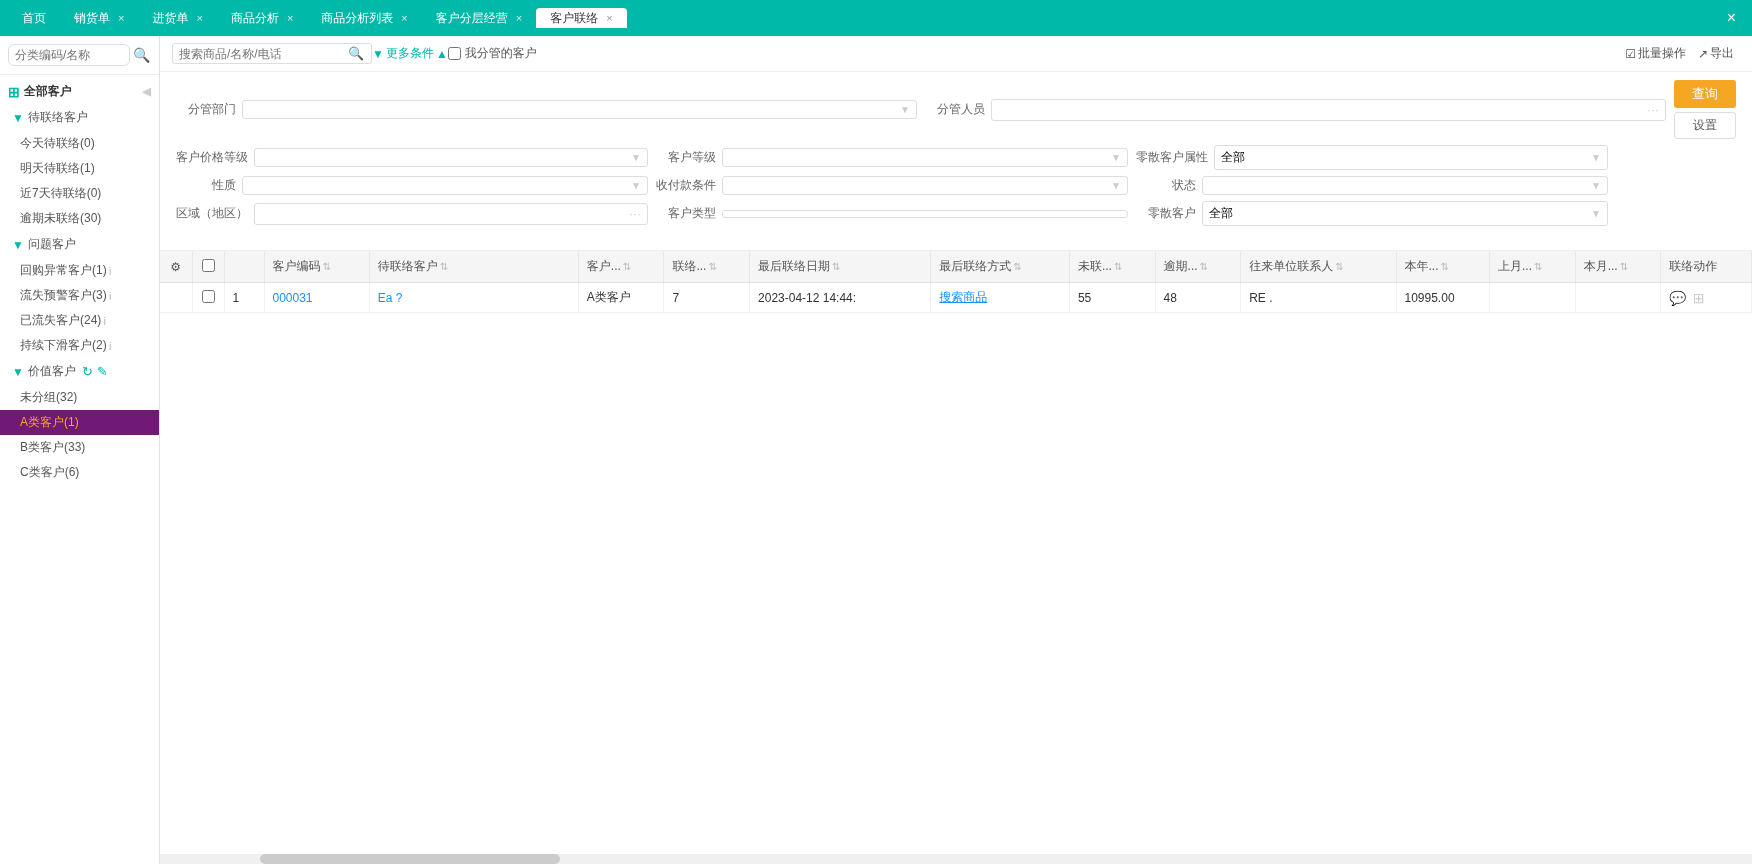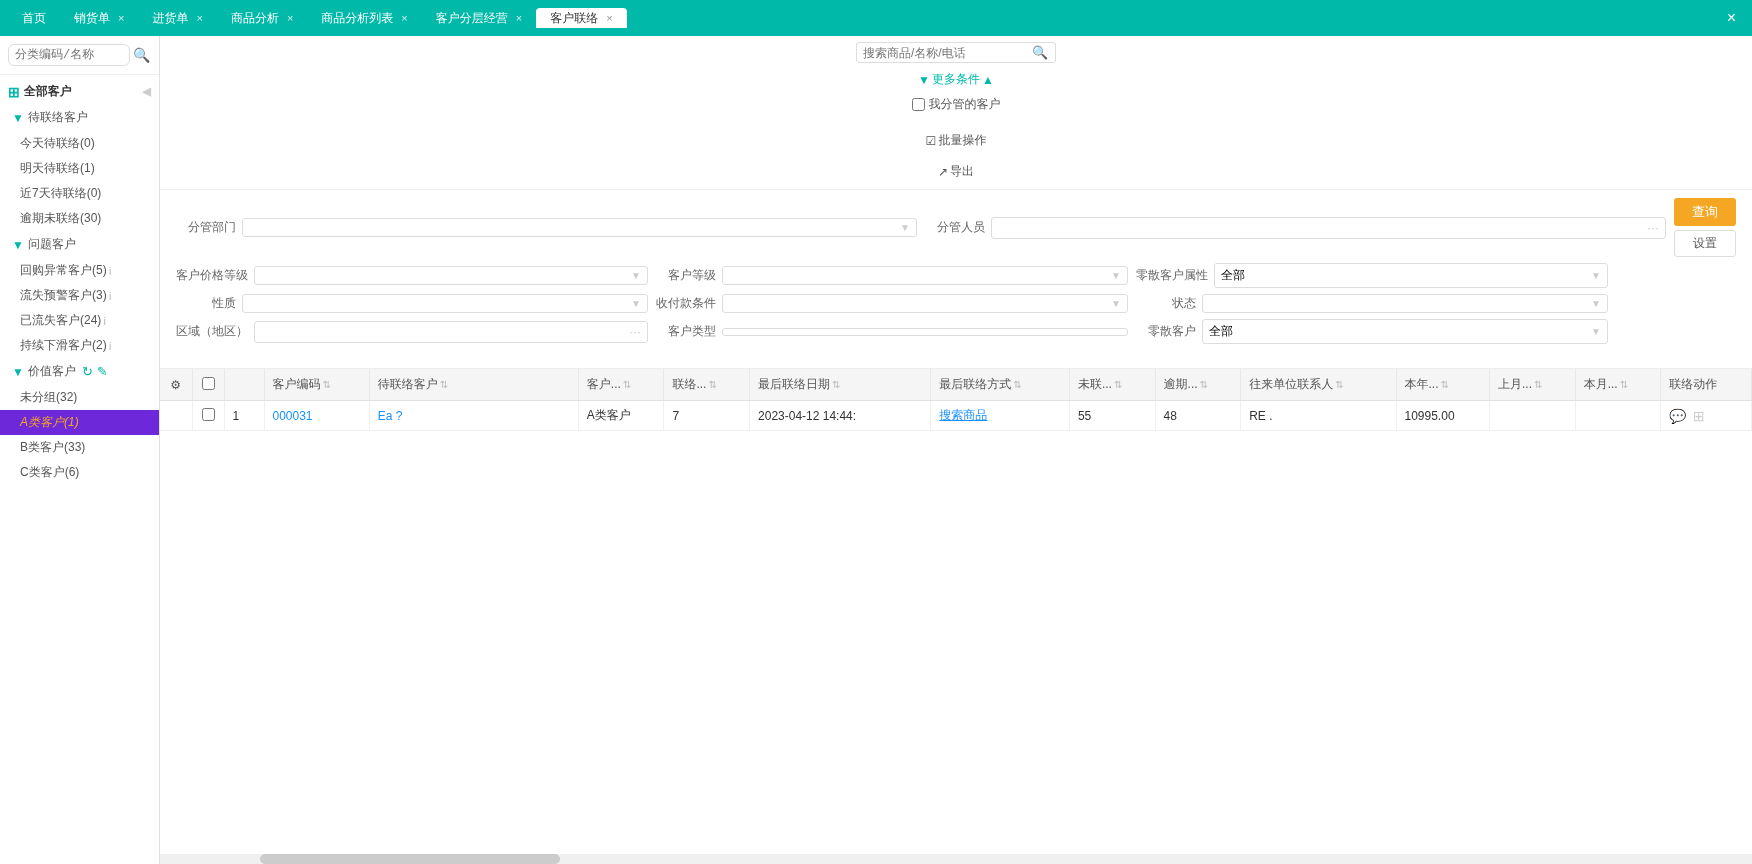--- a/index.html
+++ b/index.html
@@ -68,21 +68,20 @@
       gap: 4px;
     }
     .sidebar-search input {
       border: 1px solid #ddd;
       border-radius: 6px;
       padding: 3px 6px;
       width: 100%;
       font-size: 12px;
       outline: none;
       color: #999;
-      font-family: Liberation Mono, monospace;
     }
     .sidebar-search-icon { color: #00b9a9; font-size: 14px; cursor: pointer; }
     .sidebar-body { flex: 1; overflow-y: auto; padding: 4px 0; }
     .sidebar-group-header {
       display: flex;
       align-items: center;
       padding: 4px 8px;
       font-weight: bold;
       color: #333;
       font-size: 12px;
@@ -102,42 +101,41 @@
     .sidebar-section-title .arrow { color: #00b9a9; margin-right: 2px; }
     .sidebar-item {
       padding: 4px 8px 4px 20px;
       color: #555;
       cursor: pointer;
       font-size: 12px;
       display: flex;
       align-items: center;
       gap: 2px;
     }
-    .sidebar-item.active { background: #6d28d9; color: #f5a623; font-style: italic; }
+    .sidebar-item.active { background: #701a75; color: #f5a623; }
     .sidebar-item .info-icon { color: #bbb; font-size: 11px; }
 
     
     .main-content {
       flex: 1;
       display: flex;
       flex-direction: column;
       background: #f5f5f5;
       overflow: hidden;
     }
 
     
     .filter-bar {
       background: #fff;
       padding: 6px 12px;
       border-bottom: 1px solid #eee;
       display: flex;
       align-items: center;
-      gap: 8px;
+      gap: 0;
       flex-shrink: 0;
-      flex-direction: column;
     }
     .filter-search {
       display: flex;
       align-items: center;
       border: 1px solid #ddd;
       border-radius: 3px;
       padding: 2px 6px;
       width: 200px;
     }
     .filter-search input {
@@ -425,21 +423,21 @@
       </div>
       <div class="sidebar-item">
         <span>逾期未联络(30)</span>
       </div>
 
       <div class="sidebar-section-title">
         <span class="arrow">▼</span>
         <span>问题客户</span>
       </div>
       <div class="sidebar-item">
-        <span>回购异常客户(5)</span>
+        <span>回购异常客户(1)</span>
         <span class="info-icon">ℹ</span>
       </div>
       <div class="sidebar-item">
         <span>流失预警客户(3)</span>
         <span class="info-icon">ℹ</span>
       </div>
       <div class="sidebar-item">
         <span>已流失客户(24)</span>
         <span class="info-icon">ℹ</span>
       </div>

